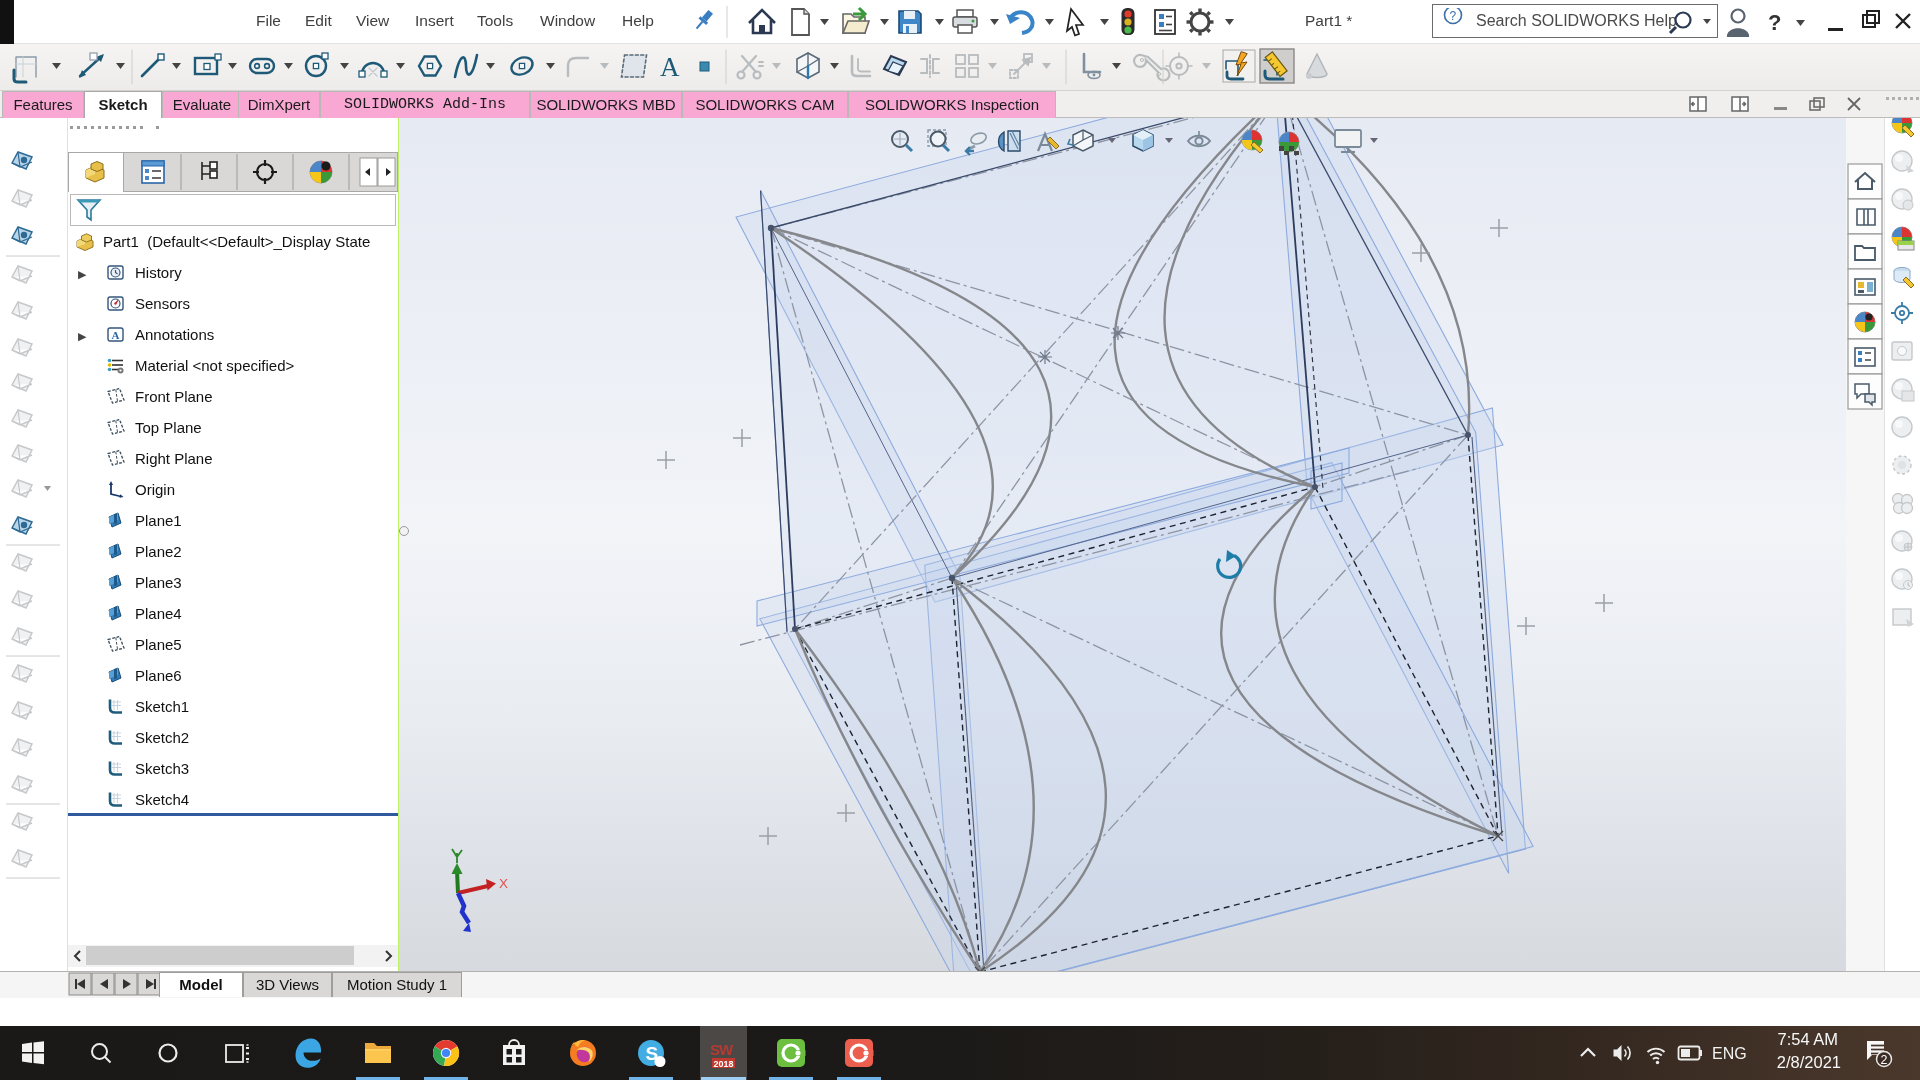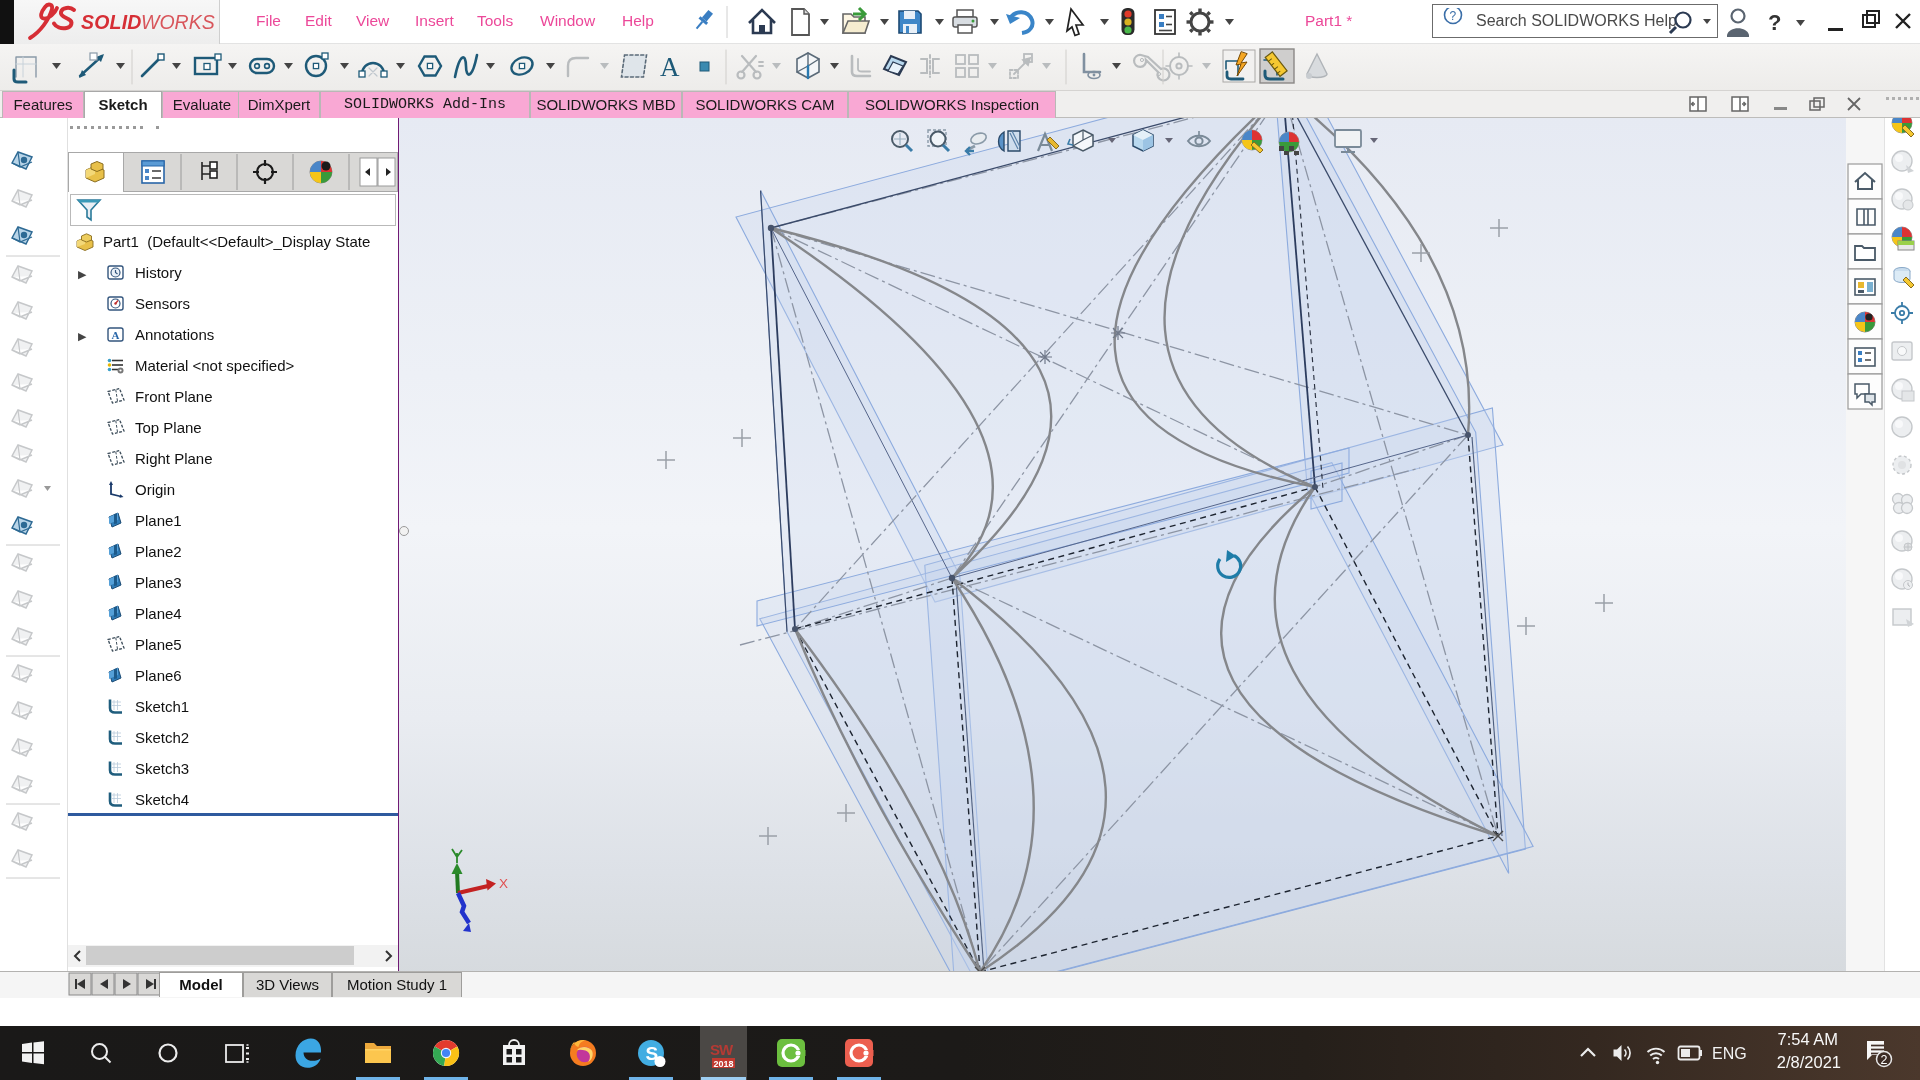--- a/index.html
+++ b/index.html
@@ -4,32 +4,32 @@
 <style>
 * { margin:0; padding:0; box-sizing:border-box; }
 html,body { width:1920px; height:1080px; overflow:hidden; font-family:"Liberation Sans", sans-serif; }
 .abs { position:absolute; }
 #app { position:relative; width:1920px; height:1080px; background:#ffffff; }
 
 
 #titlebar { position:absolute; left:0; top:0; width:1920px; height:44px; background:#ffffff; border-bottom:1px solid #e3e3e3; }
 #leftedge { position:absolute; left:0; top:0; width:14px; height:44px; background:#111; }
 #logobox { position:absolute; left:14px; top:0; width:206px; height:44px; background:linear-gradient(180deg,#f7f7f7,#ededed); border-right:1px solid #cfcfcf; }
-.menu { position:absolute; top:12px; font-size:15.5px; color:#ec4899; }
+.menu { position:absolute; top:12px; font-size:15.5px; color:#404040; }
 
 
 #toolbar2 { position:absolute; left:0; top:44px; width:1920px; height:47px; background:linear-gradient(180deg,#f5f4f3,#edecea); border-bottom:1px solid #d5d3d1; }
 
 
 #tabrow { position:absolute; left:0; top:91px; width:1920px; height:27px; background:#f0efee; border-bottom:1px solid #bdbcba; }
 .cmdtab { position:absolute; top:0; height:27px; background:#f9a8d4; border:1px solid #b9b8b6; border-bottom:none; font-size:15px; color:#1a1a1a; text-align:center; line-height:26px; }
 .cmdtab.active { background:#ffffff; font-weight:bold; border-color:#a8a8a8; }
 
 
-#main { position:absolute; left:0; top:118px; width:1676px; height:880px; background:#701a75; }
+#main { position:absolute; left:0; top:118px; width:1676px; height:880px; background:#bef264; }
 #leftstrip { position:absolute; left:0; top:0; width:68px; height:880px; background:#ffffff; border-right:1px solid #e0e0e0; }
 #treepanel { position:absolute; left:68px; top:0; width:330px; height:880px; background:#ffffff; }
 #viewport { position:absolute; left:399px; top:0; width:1485px; height:857px;
   background:linear-gradient(180deg,#e6eaf3 0%, #edf0f6 30%, #f2f4f8 48%, #e9ecf1 70%, #dde1e7 88%, #d6dade 100%); }
 #taskpanetabs { position:absolute; left:1846px; top:0; width:38px; height:880px; background:#f6f6f6; }
 #rightcol { position:absolute; left:1884px; top:0; width:36px; height:880px; background:#ffffff; border-left:1px solid #e2e2e2; }
 
 .treerow { position:absolute; left:0; font-size:15px; color:#111; height:22px; line-height:22px; white-space:nowrap; }
 
 
@@ -37,30 +37,20 @@
 .btab { position:absolute; top:0; height:25px; border:1px solid #9e9d9b; border-bottom:none; background:#d9d8d6; font-size:15px; text-align:center; line-height:24px; color:#111; }
 #statusbar { position:absolute; left:0; top:998px; width:1920px; height:28px; background:#f0f0f0; border-top:1px solid #d9d9d9; font-size:15.5px; color:#1a1a1a; }
 #taskbar { position:absolute; left:0; top:1026px; width:1920px; height:54px; background:linear-gradient(90deg,#1a1918 0%, #1c1a18 50%, #251f1a 68%, #342820 83%, #453429 95%, #4b382c 100%); }
 </style>
 </head>
 <body>
 <div id="app">
 
   <div id="titlebar">
     <div id="leftedge"></div>
-    <div id="logobox">
-      <svg width="206" height="44" viewBox="0 0 206 44">
-        <g fill="none" stroke="#d62e35" stroke-linecap="round">
-          <path d="M16,38 C26,32 35,20 38,9 C39,4 34,3 31,7 C27,12 25,18 30,18.5 C35,19 41,13 43,8" stroke-width="3.8"></path>
-          <path d="M60,10 C56,6.5 48,7.5 47,12 C46,16.5 52,17.5 55,19.5 C59,21.5 58,27 52.5,28 C47,29 42,27 40,23.5" stroke-width="4"></path>
-        </g>
-        <text x="67" y="29" font-size="19.5" font-weight="bold" font-style="italic" fill="#d62e35" font-family="Liberation Sans" letter-spacing="0.2">SOLID</text>
-        <text x="127" y="29" font-size="19.5" font-style="italic" fill="#d8555b" font-family="Liberation Sans">WORKS</text>
-      </svg>
-    </div>
     <div class="menu" style="left:256px;">File</div>
     <div class="menu" style="left:305px;">Edit</div>
     <div class="menu" style="left:356px;">View</div>
     <div class="menu" style="left:415px;">Insert</div>
     <div class="menu" style="left:477px;">Tools</div>
     <div class="menu" style="left:540px;">Window</div>
     <div class="menu" style="left:622px;">Help</div>
     <div class="menu" style="left:1305px;">Part1 *</div>
 
     <svg class="abs" style="left:690px;top:0;" width="550" height="44" viewBox="0 0 550 44" id="tbicons">

